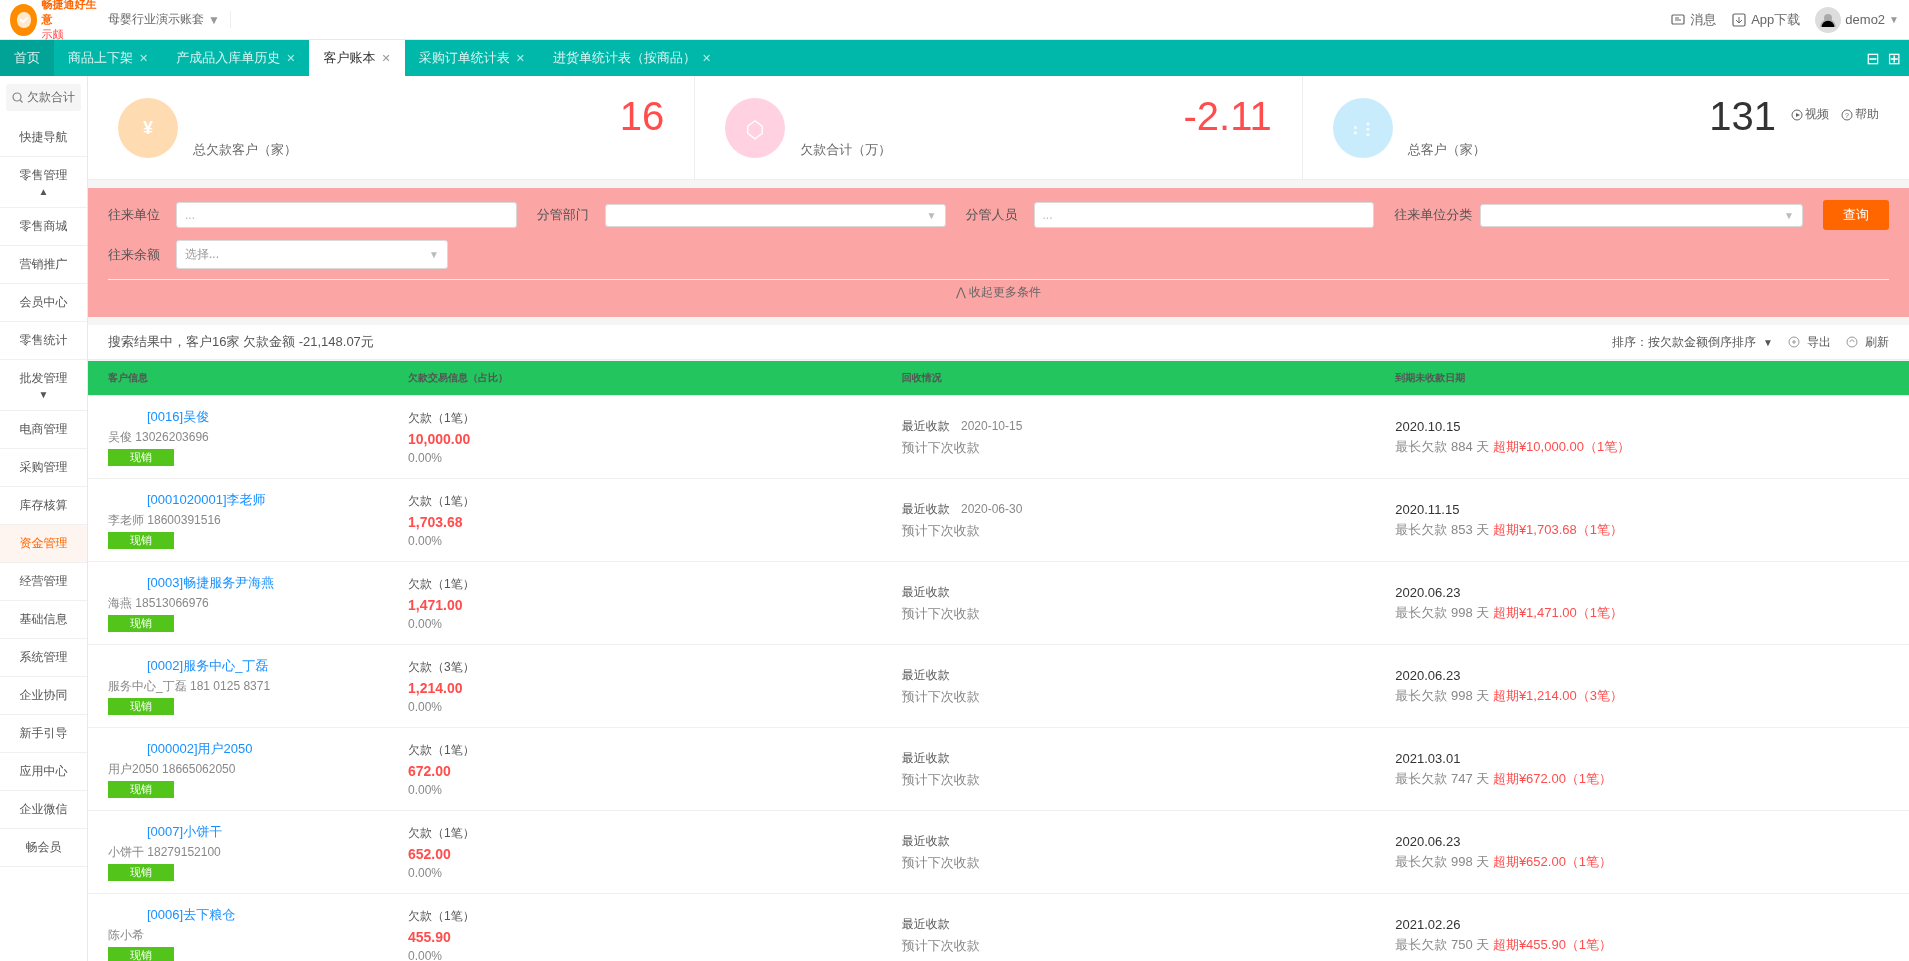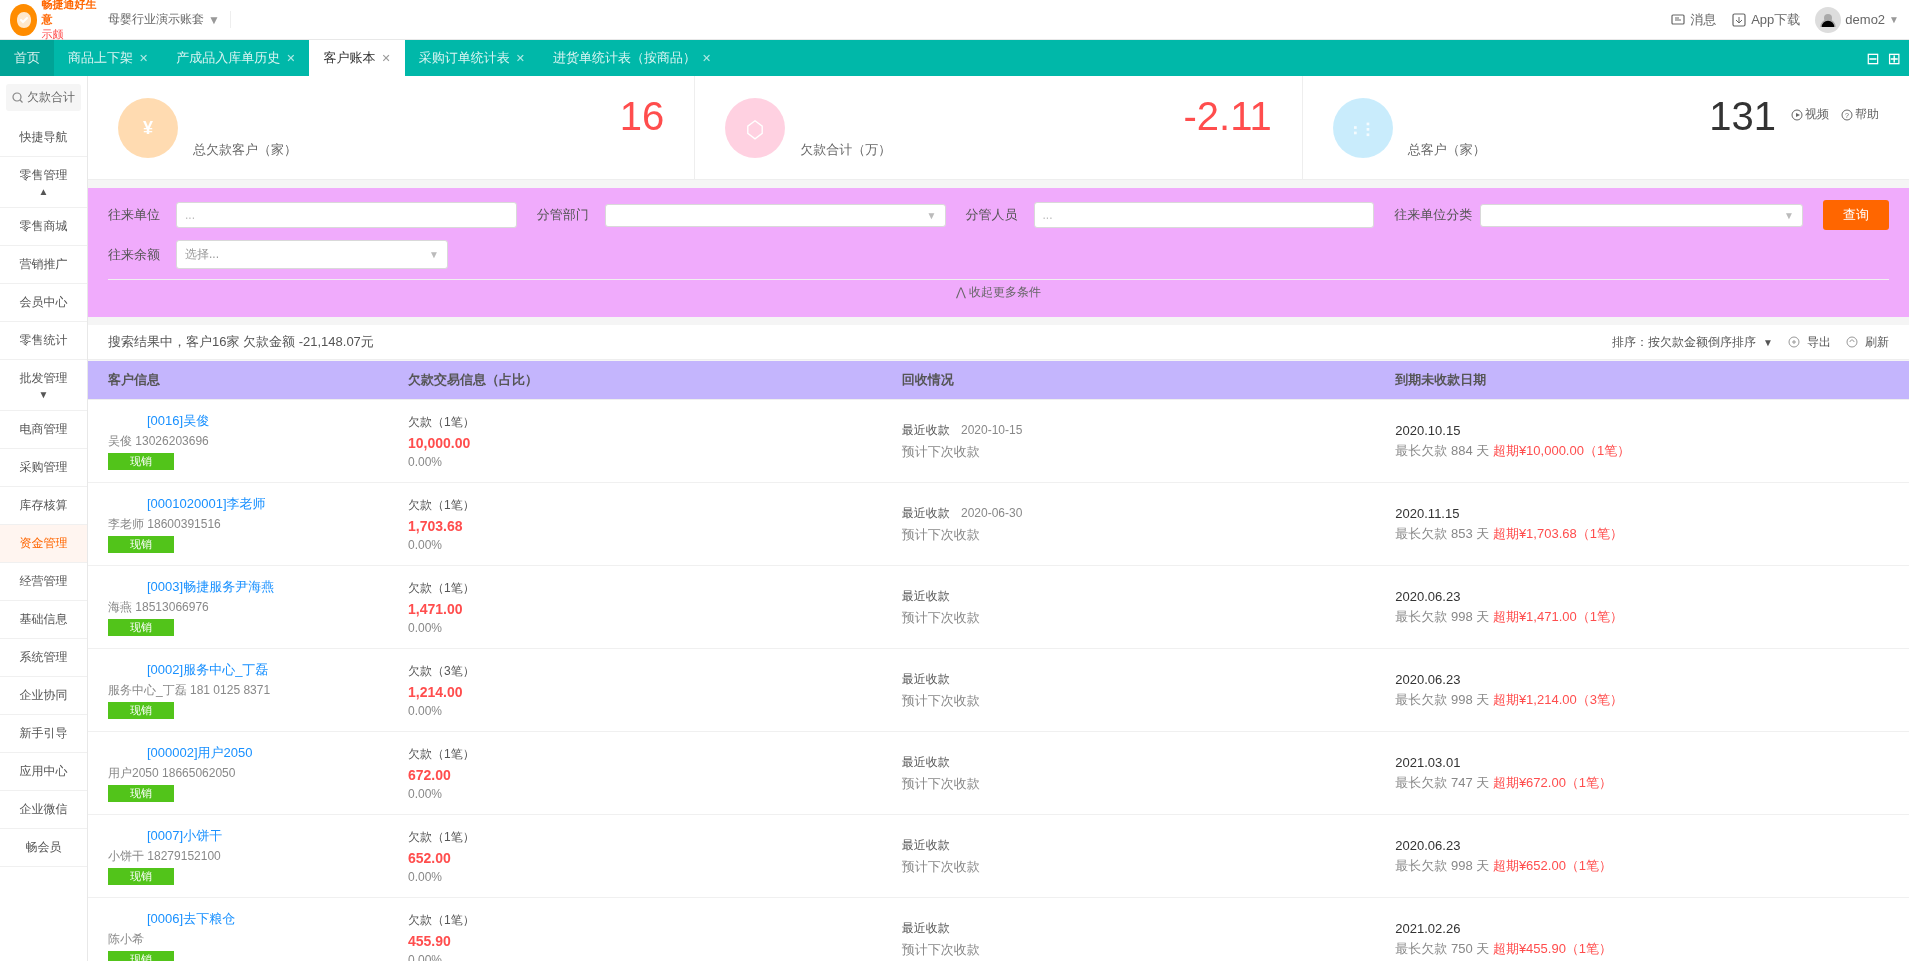--- a/index.html
+++ b/index.html
@@ -48,39 +48,39 @@
     .card-icon svg { width: 36px; height: 36px; }
     .card-info { flex: 1; }
     .card-number { font-size: 40px; font-weight: normal; color: #ff4d4d; line-height: 1; text-align: right; }
     .card-number.negative { color: #ff4d4d; }
     .card-number.black { color: #333; }
     .card-label { font-size: 13px; color: #666; margin-top: 5px; }
     .card-actions { display: flex; gap: 12px; font-size: 12px; color: #666; align-self: flex-start; padding-top: 10px; }
     .card-actions span { cursor: pointer; display: flex; align-items: center; gap: 2px; }
 
     
-    .filter-section { background: #f0abfc; padding: 12px 20px; margin-bottom: 8px; }
+    .filter-section { background: #fca5a5; padding: 12px 20px; margin-bottom: 8px; }
     .filter-row { display: flex; align-items: center; gap: 20px; margin-bottom: 10px; }
     .filter-item { display: flex; align-items: center; gap: 8px; flex: 1; }
     .filter-label { font-size: 13px; color: #555; white-space: nowrap; min-width: 60px; }
     .filter-input { flex: 1; border: 1px solid #d9d9d9; border-radius: 3px; padding: 5px 8px; font-size: 12px; color: #333; display: flex; align-items: center; justify-content: space-between; cursor: pointer; background: #fff; min-width: 160px; }
     .filter-select { flex: 1; border: 1px solid #d9d9d9; border-radius: 3px; padding: 5px 8px; font-size: 12px; color: #333; display: flex; align-items: center; justify-content: space-between; cursor: pointer; background: #fff; min-width: 160px; }
     .filter-select .placeholder { color: #bbb; }
     .search-btn { background: #ff6600; color: #fff; border: none; padding: 6px 20px; border-radius: 3px; cursor: pointer; font-size: 13px; white-space: nowrap; }
     .collapse-row { text-align: center; padding: 4px; cursor: pointer; color: #666; font-size: 12px; border-top: 1px solid #f0f0f0; }
 
     
     .result-bar { background: #fff; padding: 8px 20px; display: flex; align-items: center; justify-content: space-between; margin-bottom: 1px; border-bottom: 1px solid #eee; }
     .result-info { font-size: 13px; color: #555; }
     .result-actions { display: flex; align-items: center; gap: 15px; font-size: 12px; color: #555; }
     .result-actions span { cursor: pointer; display: flex; align-items: center; gap: 7px; }
 
     
     .table-wrapper { background: #fff; }
-    .table-header { display: grid; grid-template-columns: 300px 1fr 1fr 1fr; padding: 10px 20px; background: #c4b5fd; border-bottom: 1px solid #eee; font-size: 13px; font-weight: bold; color: #555; }
+    .table-header { display: grid; grid-template-columns: 300px 1fr 1fr 1fr; padding: 10px 20px; background: #22c55e; border-bottom: 1px solid #eee; font-size: 10px; font-weight: bold; color: #555; }
     .table-row { display: grid; grid-template-columns: 300px 1fr 1fr 1fr; padding: 12px 20px; border-bottom: 1px solid #f0f0f0; align-items: center; }
     .customer-info { }
     .customer-name { color: #1890ff; cursor: pointer; font-size: 13px; padding-left: 39px; }
     .customer-phone { color: #888; font-size: 12px; margin: 3px 0; }
     .tag { display: inline-block; background: #52c41a; color: #fff; font-size: 11px; padding: 1px 22px; border-radius: 0; }
     .debt-amount { color: #ff4d4d; font-size: 14px; font-weight: bold; cursor: pointer; }
     .debt-count { color: #555; font-size: 12px; margin-bottom: 4px; }
     .debt-percent { color: #888; font-size: 12px; margin-top: 4px; }
     .recovery-info { font-size: 12px; color: #555; }
     .recovery-date { color: #888; margin-left: 8px; }

